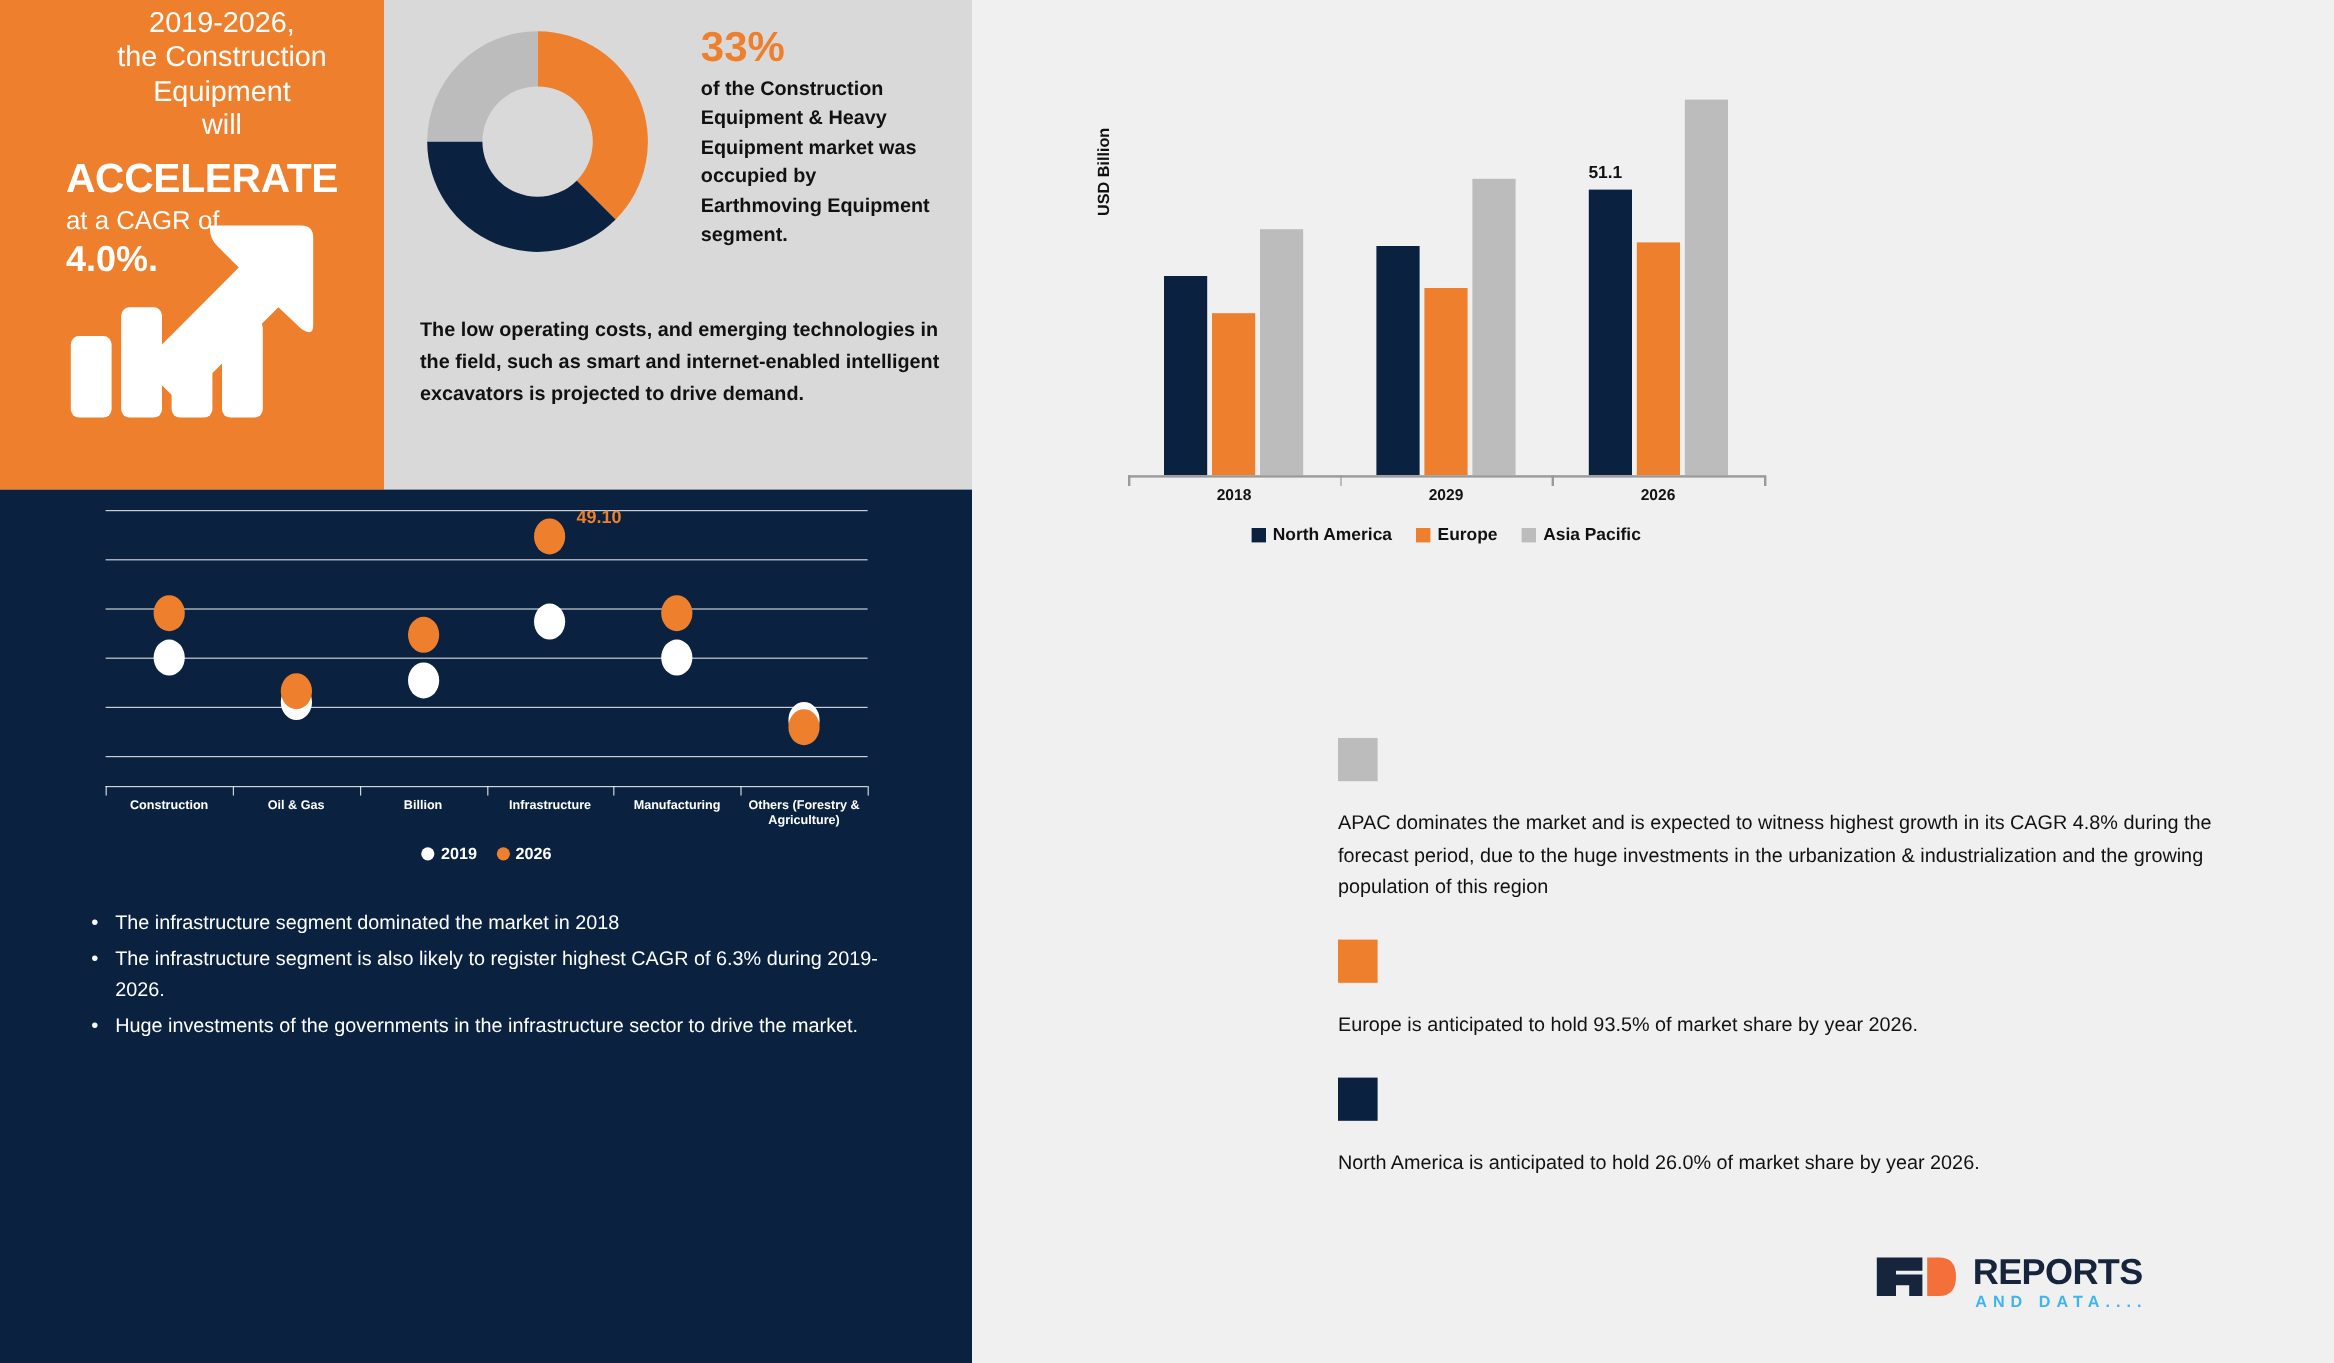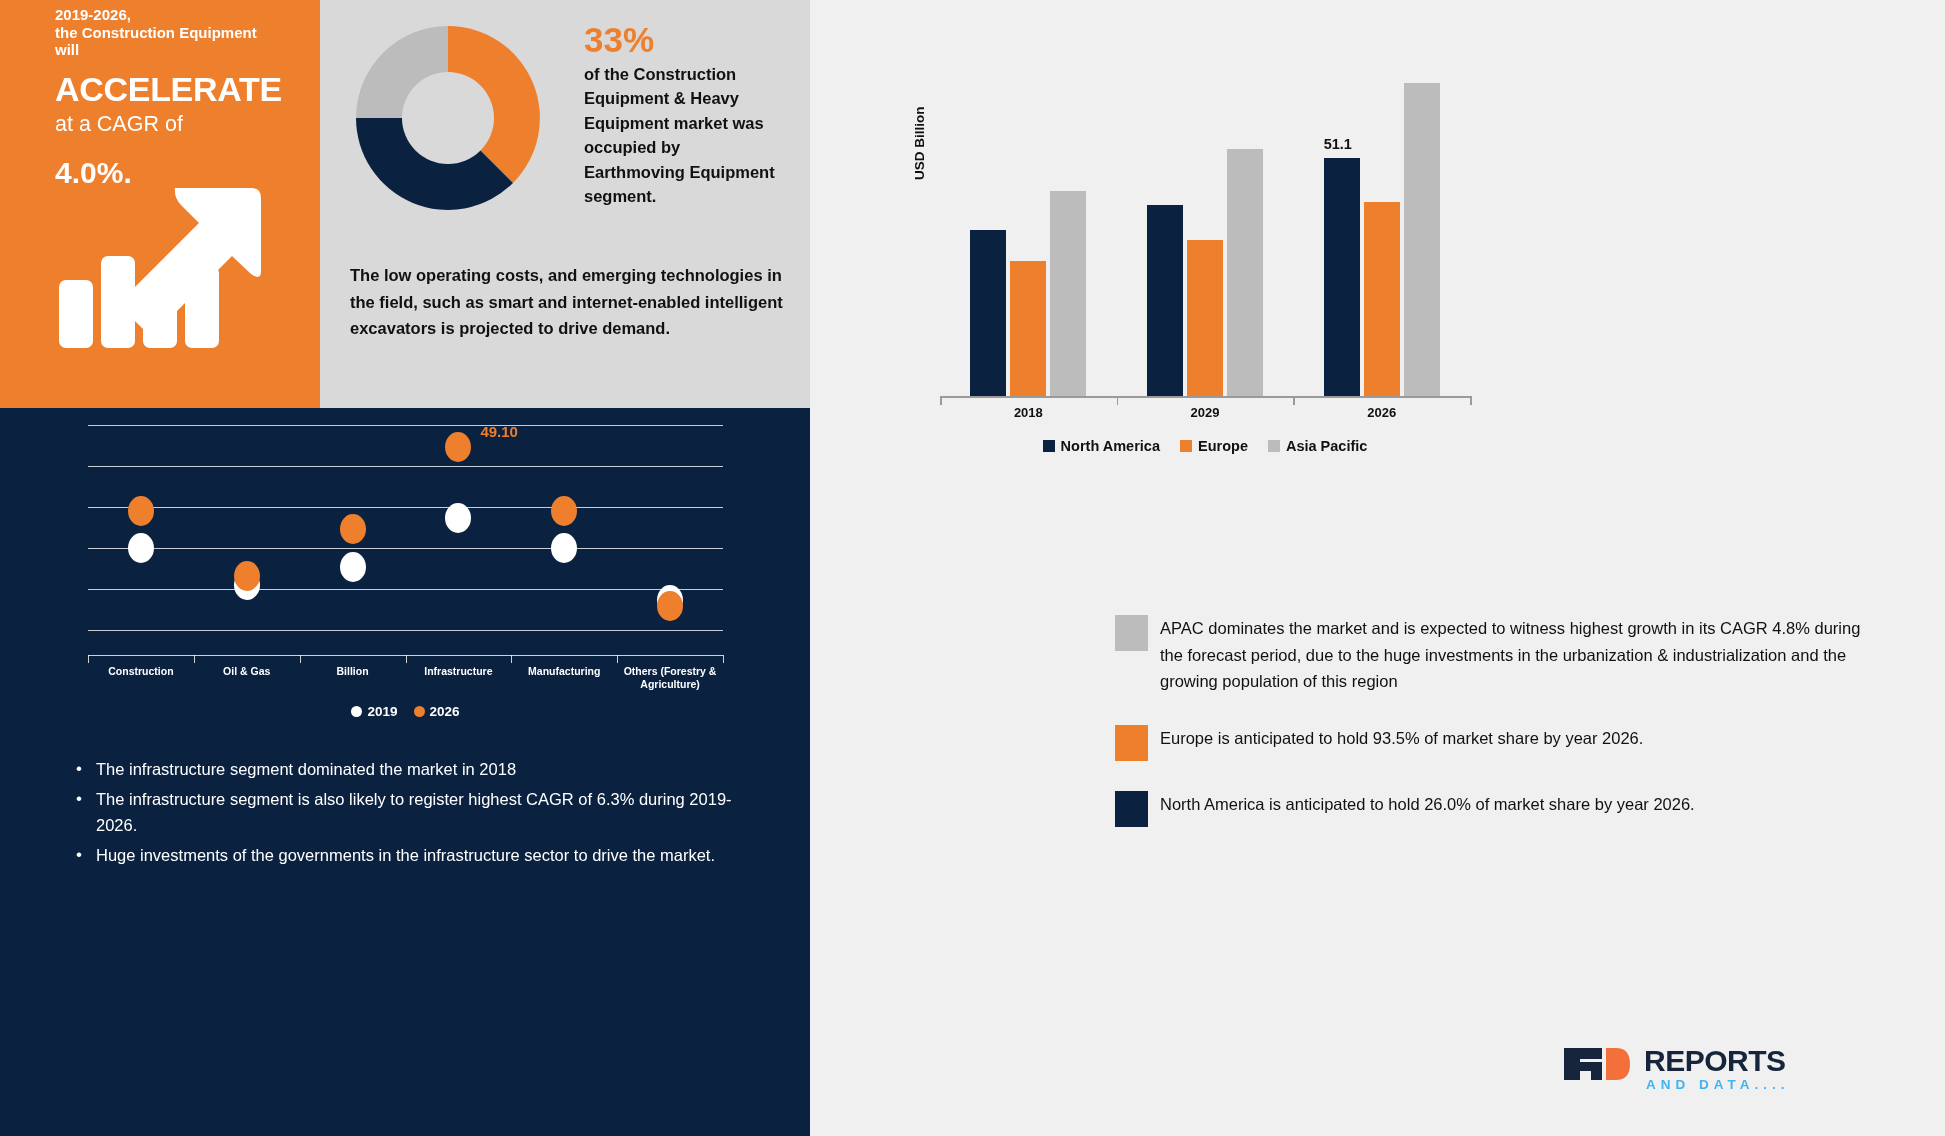--- a/index.html
+++ b/index.html
@@ -26,27 +26,27 @@
   #right-panel{
     position:absolute; left:810px; top:0; width:1135px; height:1136px;
     background:#f0f0f0;
   }
 
   
   .hero-text{
     position:absolute; left:55px; top:6px; width:260px;
     color:#fff; line-height:1.18;
   }
-  .hero-line{ font-size:15px; font-weight:700; display:block; }
+  .hero-line{ font-size:24px; font-weight:400; display:block;text-align:center; }
   .hero-accelerate{
     font-size:34px; font-weight:700; letter-spacing:-0.3px;
     display:block; margin-top:10px; margin-bottom:3px;
   }
   .hero-cagr{ font-size:21.5px; display:block; }
-  .hero-rate{ font-size:30px; font-weight:700; display:block; margin-top:17px;}
+  .hero-rate{ font-size:30px; font-weight:700; display:block; margin-top:1px;}
 
   
   #growth-icon{ position:absolute; left:55px; top:170px; width:230px; height:180px; }
 
   
   #donut-wrap{ position:absolute; left:348px; top:18px; width:200px; height:200px; }
 
   
   #pct-big{
     position:absolute; left:584px; top:20px;
@@ -123,21 +123,21 @@
   }
   #bc-legend{
     position:absolute; left:20px; top:378px; width:530px;
     display:flex; justify-content:center; align-items:center; gap:20px;
   }
   .bc-leg-item{ display:flex; align-items:center; gap:6px; font-size:14.5px; font-weight:700; color:#111;}
   .bc-leg-sw{ width:12px; height:12px; }
 
   
   #annotations{ position:absolute; left:1115px; top:615px; width:760px; }
-  .anno{ display:flex; gap:12px; margin-bottom:30px; }
+  .anno{ display:flex; gap:22px; margin-bottom:30px;flex-direction:column; }
   .anno-sw{ width:33px; height:36px; flex:none; }
   .anno-text{ font-size:16.5px; color:#111; line-height:1.62; }
 
   
   #logo{ position:absolute; left:1562px; top:1042px; width:330px; height:62px; }
   #logo-reports{
     position:absolute; left:82px; top:2px;
     font-size:30px; font-weight:700; color:#16243c; letter-spacing:-0.5px;
   }
   #logo-sub{

